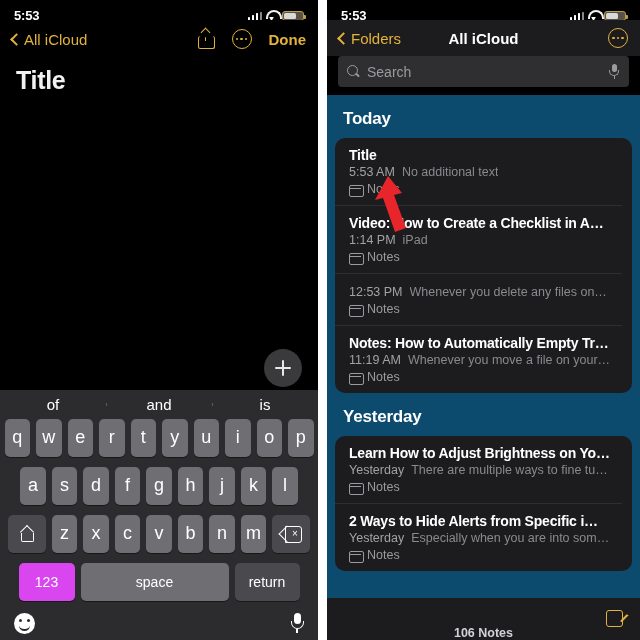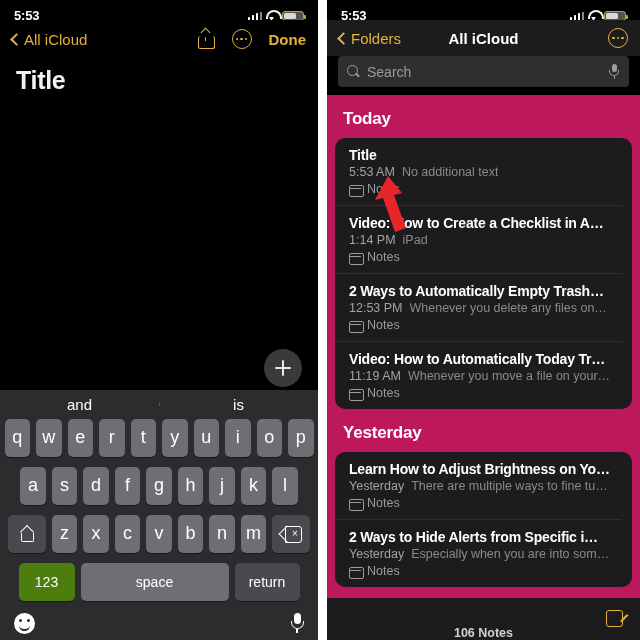--- a/index.html
+++ b/index.html
@@ -155,21 +155,21 @@
   .key {
     background: #6f6f73; border-radius: 5px;
     color: #ffffff; font-size: 18px;
     display: flex; align-items: center; justify-content: center;
     height: 38px; width: 25.5px; cursor: pointer;
     box-shadow: 0 1px 0 rgba(0,0,0,0.45);
   }
   .krow.r2 { padding: 0 16px; }
   .krow.r3 { padding: 0 3px; }
   .key.wide { width: 38px; background: #4a4a4e; }
-  .key.ctrl { width: 56px; background: #4d7c0f; font-size: 14px; }
+  .key.ctrl { width: 56px; background: #d946ef; font-size: 14px; }
   .key.space { flex: 1; background: #6f6f73; font-size: 14px; max-width: 148px; }
   .key.ret { width: 65px; background: #4a4a4e; font-size: 14px; }
   .krow.r4 { gap: 6px; padding: 0 3px; margin-bottom: 6px; }
   .shift-ico { position: relative; width: 15px; height: 16px; }
   .shift-ico::before {
     content:""; position:absolute; left:2px; top:7px; width:11px; height:8px;
     border:1.6px solid #fff; border-top:none; border-radius: 0 0 2px 2px;
   }
   .shift-ico::after {
     content:""; position:absolute; left:2.5px; top:1px; width:9px; height:9px;
@@ -238,21 +238,21 @@
     background:#9b9b9f; transform: rotate(45deg); border-radius:1px;
   }
   .search-ph { flex: 1; color: #9b9b9f; font-size: 14px; }
   .mic-small { width: 11px; height: 15px; position: relative; flex: none; }
   .mic-small .cap { position:absolute; left:3px; top:0; width:5px; height:8px; background:#9b9b9f; border-radius:3px; }
   .mic-small .arc { position:absolute; left:0; top:5.5px; width:10px; height:6px; border:1.4px solid #9b9b9f; border-top:none; border-radius:0 0 7px 7px; }
   .mic-small .stem { position:absolute; left:4.5px; top:11.5px; width:1.6px; height:3px; background:#9b9b9f; }
 
   .listscroll {
     position: absolute; top: 95px; left: 0; right: 0; bottom: 42px;
-    background: #be185d; overflow: hidden;
+    background: #0c4a6e; overflow: hidden;
   }
   .section-head {
     color: #ffffff; font-size: 17px; font-weight: bold;
     padding: 14px 16px 9px 16px; letter-spacing: -0.2px;
   }
   .group { background: #1c1c1e; border-radius: 10px; margin: 0 8px; overflow: hidden; }
   .note-row { padding: 9px 0 9px 14px; margin-right: 10px; cursor: pointer; }
   .note-row + .note-row { border-top: 1px solid #2e2e30; }
   .nr-title {
     color: #ffffff; font-size: 14px; font-weight: bold;
@@ -344,20 +344,21 @@
     <div class="note-body">
       <div class="note-title">Title</div>
     </div>
 
     <div class="fab">
       <div class="plus"></div>
     </div>
 
     <div class="keyboard">
       <div class="predictive">
+        <div class="pred-cell">of</div>
         <div class="pred-cell">and</div>
         <div class="pred-cell">is</div>
       </div>
 
       <div class="krow r1">
         <div class="key">q</div>
         <div class="key">w</div>
         <div class="key">e</div>
         <div class="key">r</div>
         <div class="key">t</div>
@@ -481,32 +482,31 @@
           <div class="nr-sub">
             <span class="nr-time">1:14 PM</span>
             <span class="nr-snip">iPad</span>
           </div>
           <div class="nr-folder">
             <div class="folder-ico"></div>
             <span>Notes</span>
           </div>
         </div>
         <div class="note-row">
-          <div class="nr-title">2 Ways to Automatically Empty Trash…</div>
           <div class="nr-sub">
             <span class="nr-time">12:53 PM</span>
             <span class="nr-snip">Whenever you delete any files on…</span>
           </div>
           <div class="nr-folder">
             <div class="folder-ico"></div>
             <span>Notes</span>
           </div>
         </div>
         <div class="note-row">
-          <div class="nr-title">Video: How to Automatically Today Tr…</div>
+          <div class="nr-title">Notes: How to Automatically Empty Tr…</div>
           <div class="nr-sub">
             <span class="nr-time">11:19 AM</span>
             <span class="nr-snip">Whenever you move a file on your…</span>
           </div>
           <div class="nr-folder">
             <div class="folder-ico"></div>
             <span>Notes</span>
           </div>
         </div>
       </div>

